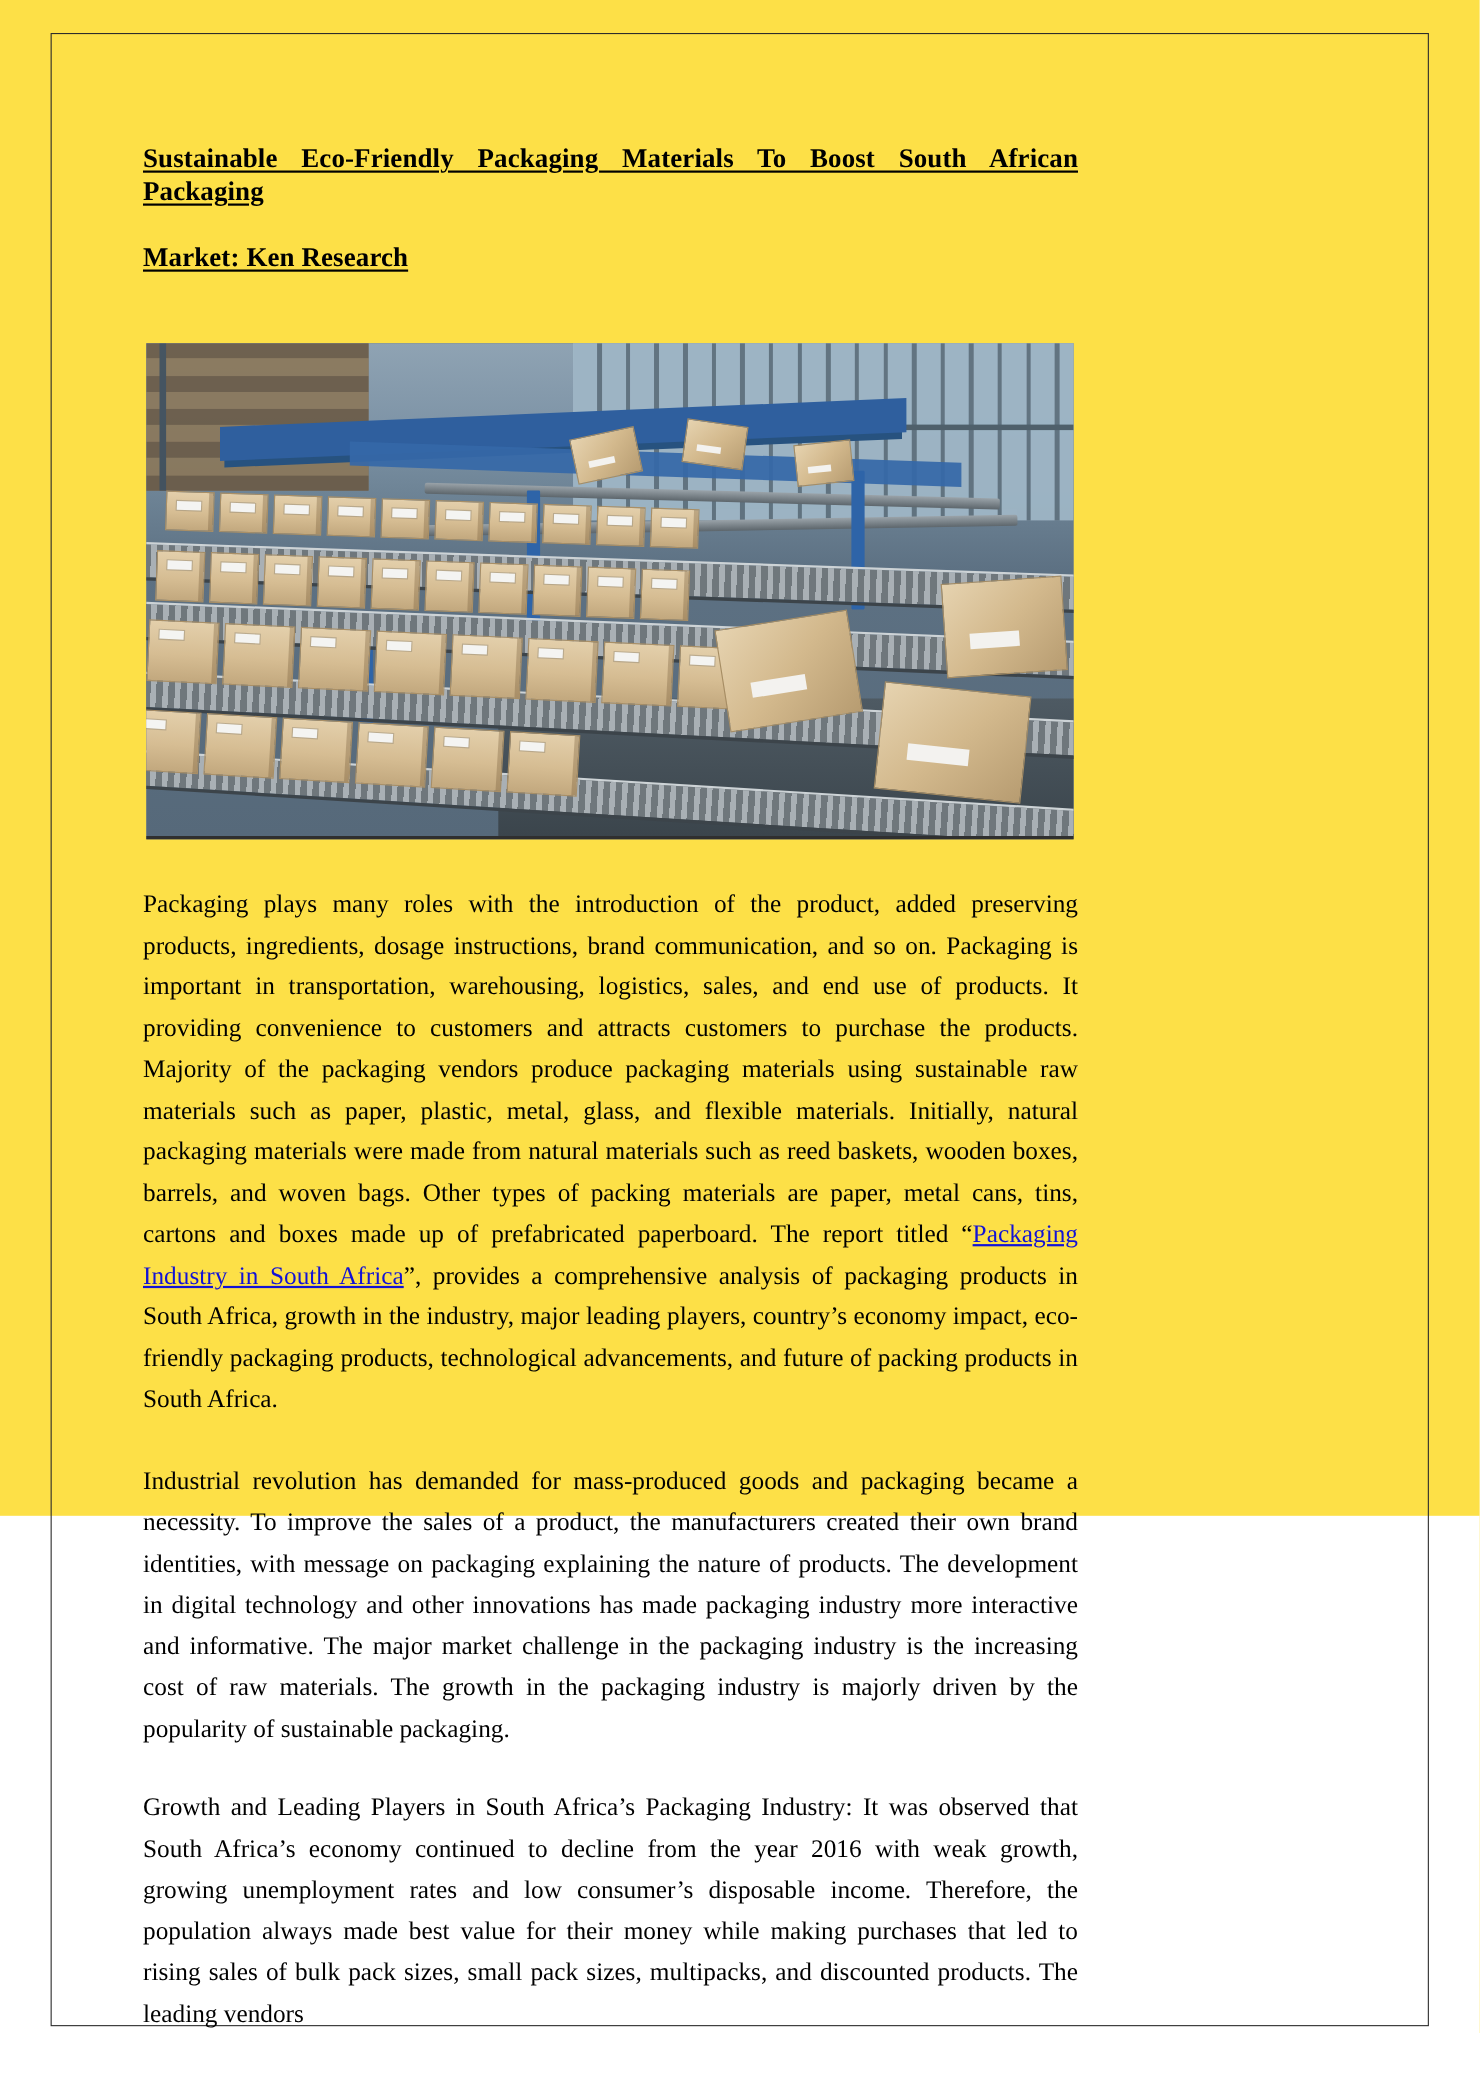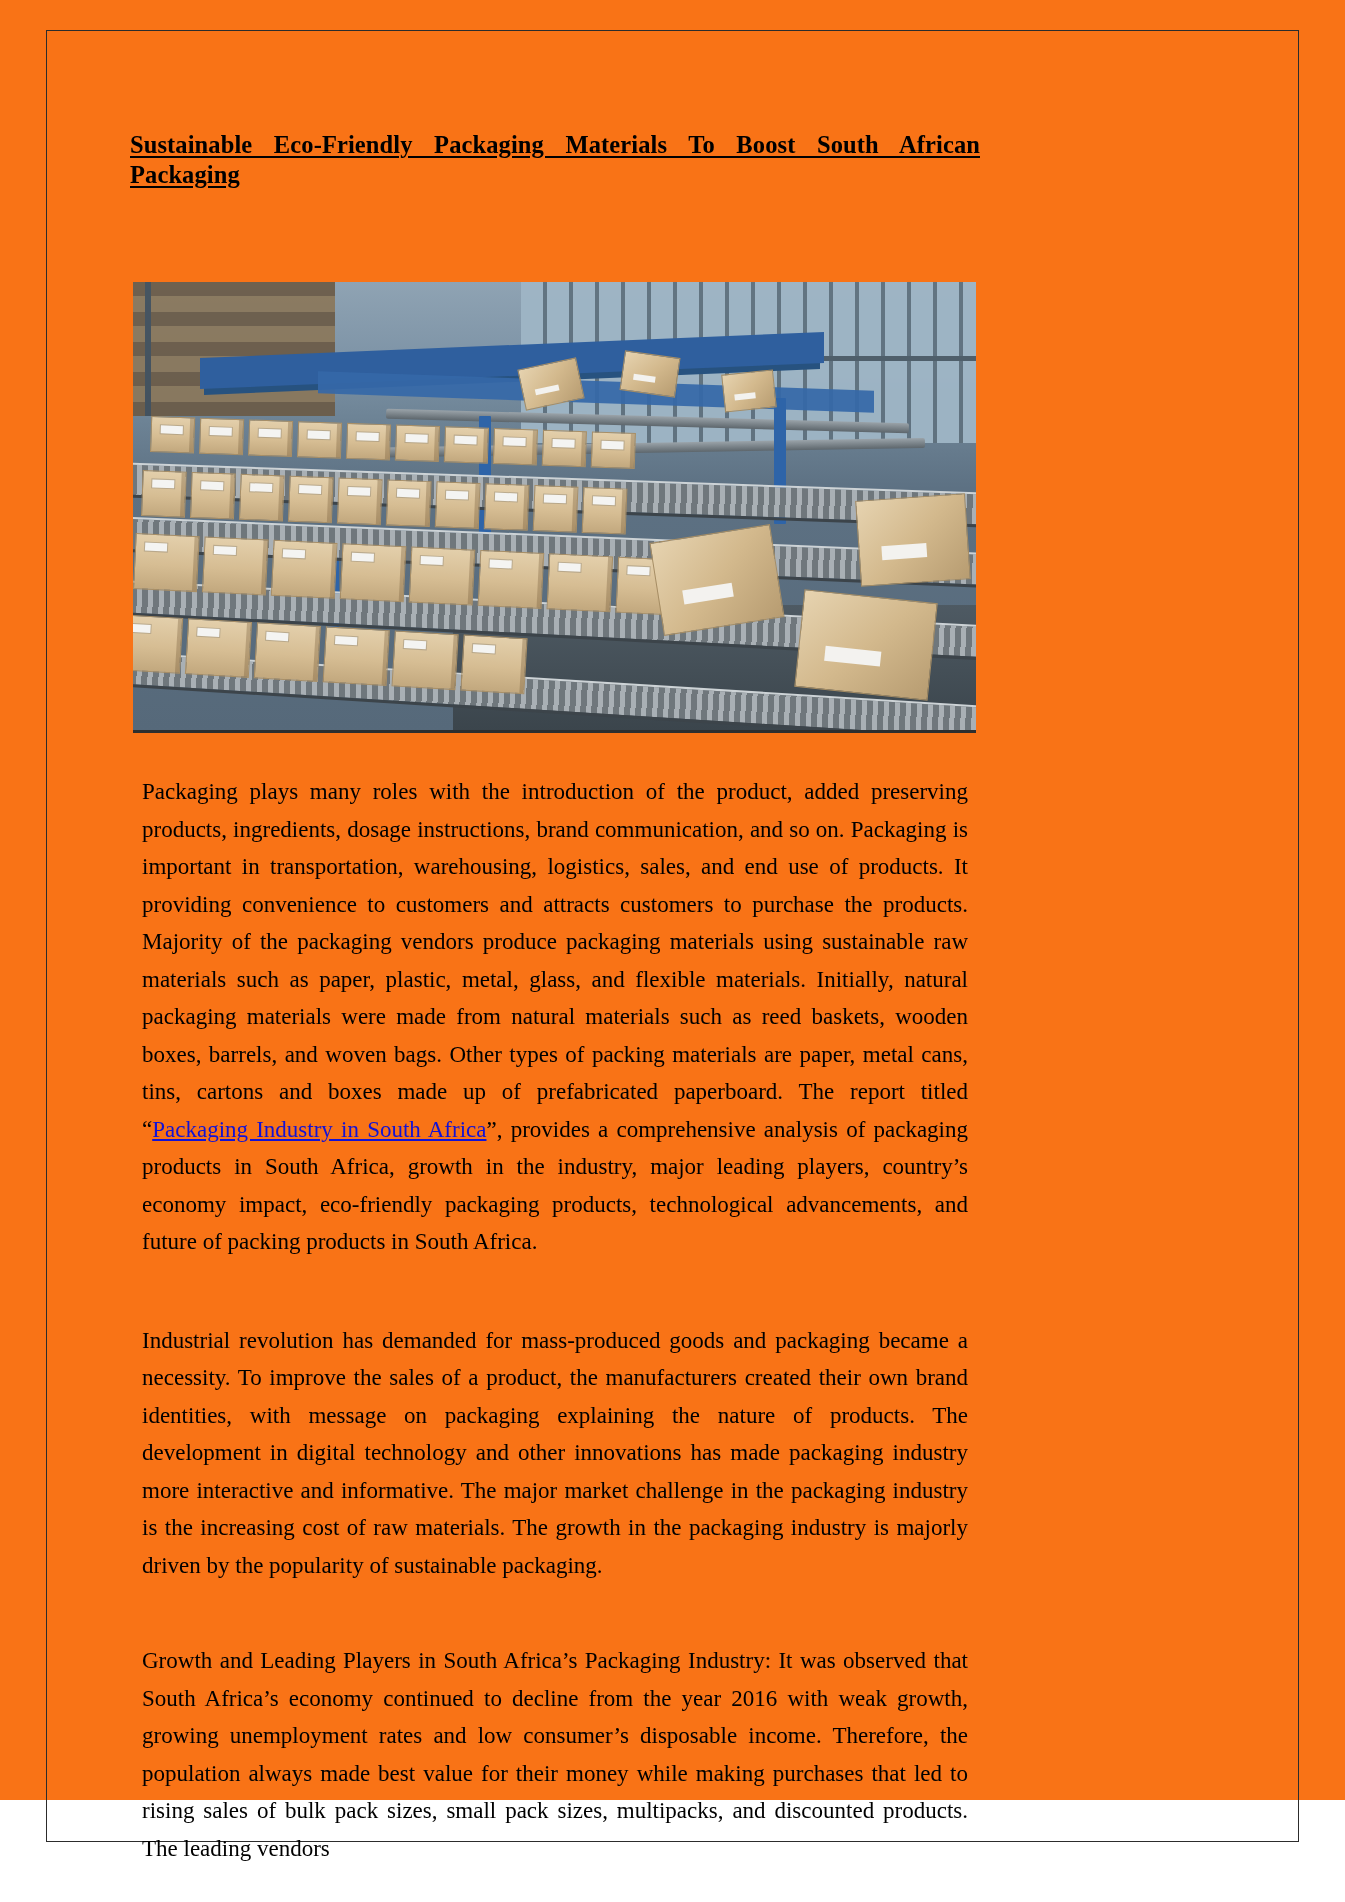--- a/index.html
+++ b/index.html
@@ -11,22 +11,22 @@
     width: 1345px;
     height: 1902px;
     font-family: "Liberation Serif", "DejaVu Serif", serif;
     color: #000000;
     overflow: hidden;
   }
 
   .page-canvas {
     position: relative;
     width: 1345px;
-    height: 1800px;
-    background: #f97316;
+    height: 1378px;
+    background: #fde047;
     box-sizing: border-box;
   }
 
   
   .page-border {
     position: absolute;
     left: 46px;
     top: 30px;
     width: 1253px;
     height: 1812px;
@@ -191,21 +191,21 @@
     background: linear-gradient(180deg, #4e5a63, #3b454c);
   }
   .post {
     position: absolute;
     width: 12px;
     background: #2e64a8;
     border-radius: 1px;
   }
 
   p.body-text {
-    margin: 12px;
+    margin: 0;
     font-size: 23px;
     line-height: 37.5px;
     text-align: justify;
     text-justify: inter-word;
     hyphens: none;
   }
   .para-gap { height: 37px; }
   .para-gap-sm { height: 34px; }
 
   .first-para { margin-top: 40px; }
@@ -223,20 +223,21 @@
 <body>
 
 <div class="page-canvas">
 
   <div class="page-border"></div>
 
   <div class="page-content">
 
     <h1 class="doc-title">
       <span class="title-line line-1">Sustainable Eco-Friendly Packaging Materials To Boost South African Packaging</span>
+      <span class="title-line line-2">Market: Ken Research</span>
     </h1>
 
     <div class="hero-figure">
       <div class="scene">
         <div class="rack-left"></div>
         <div class="win-wall"></div>
         <div class="floor-dark"></div>
         <div class="gantry"></div>
         <div class="gantry-2"></div>
 

